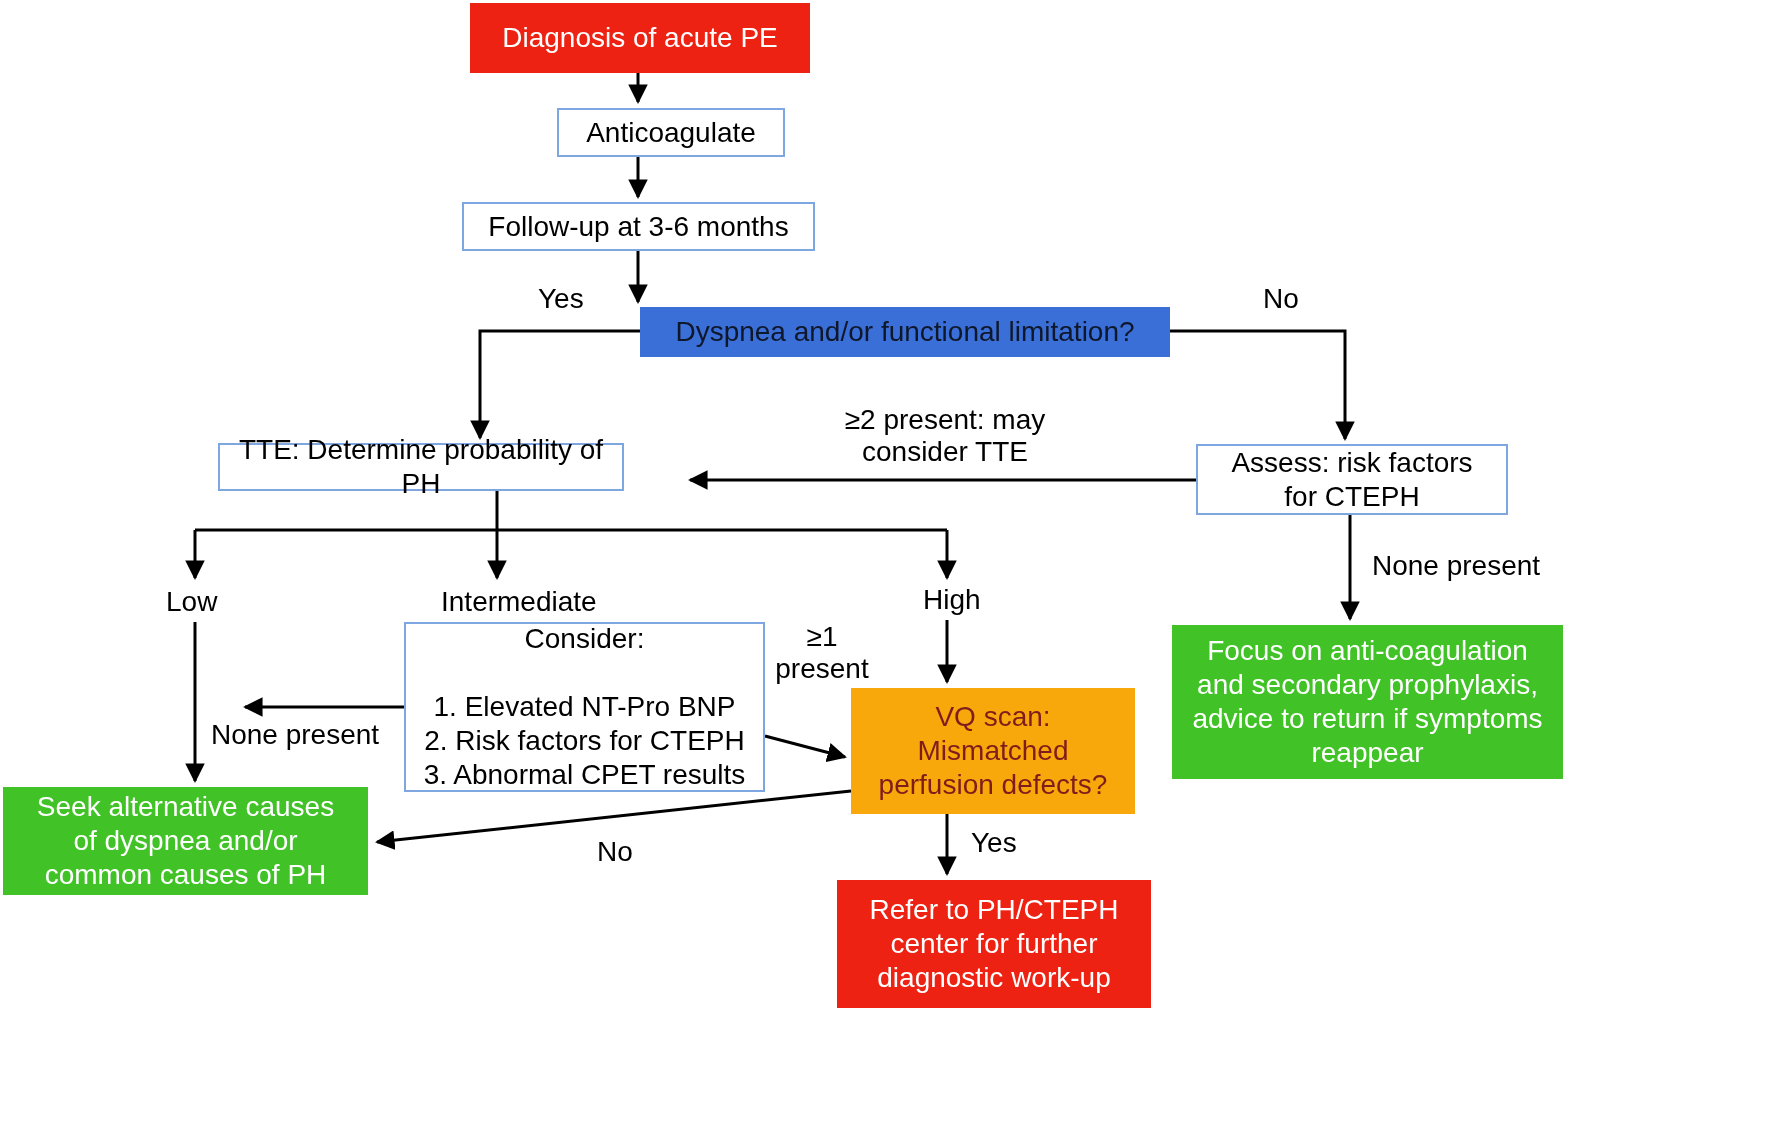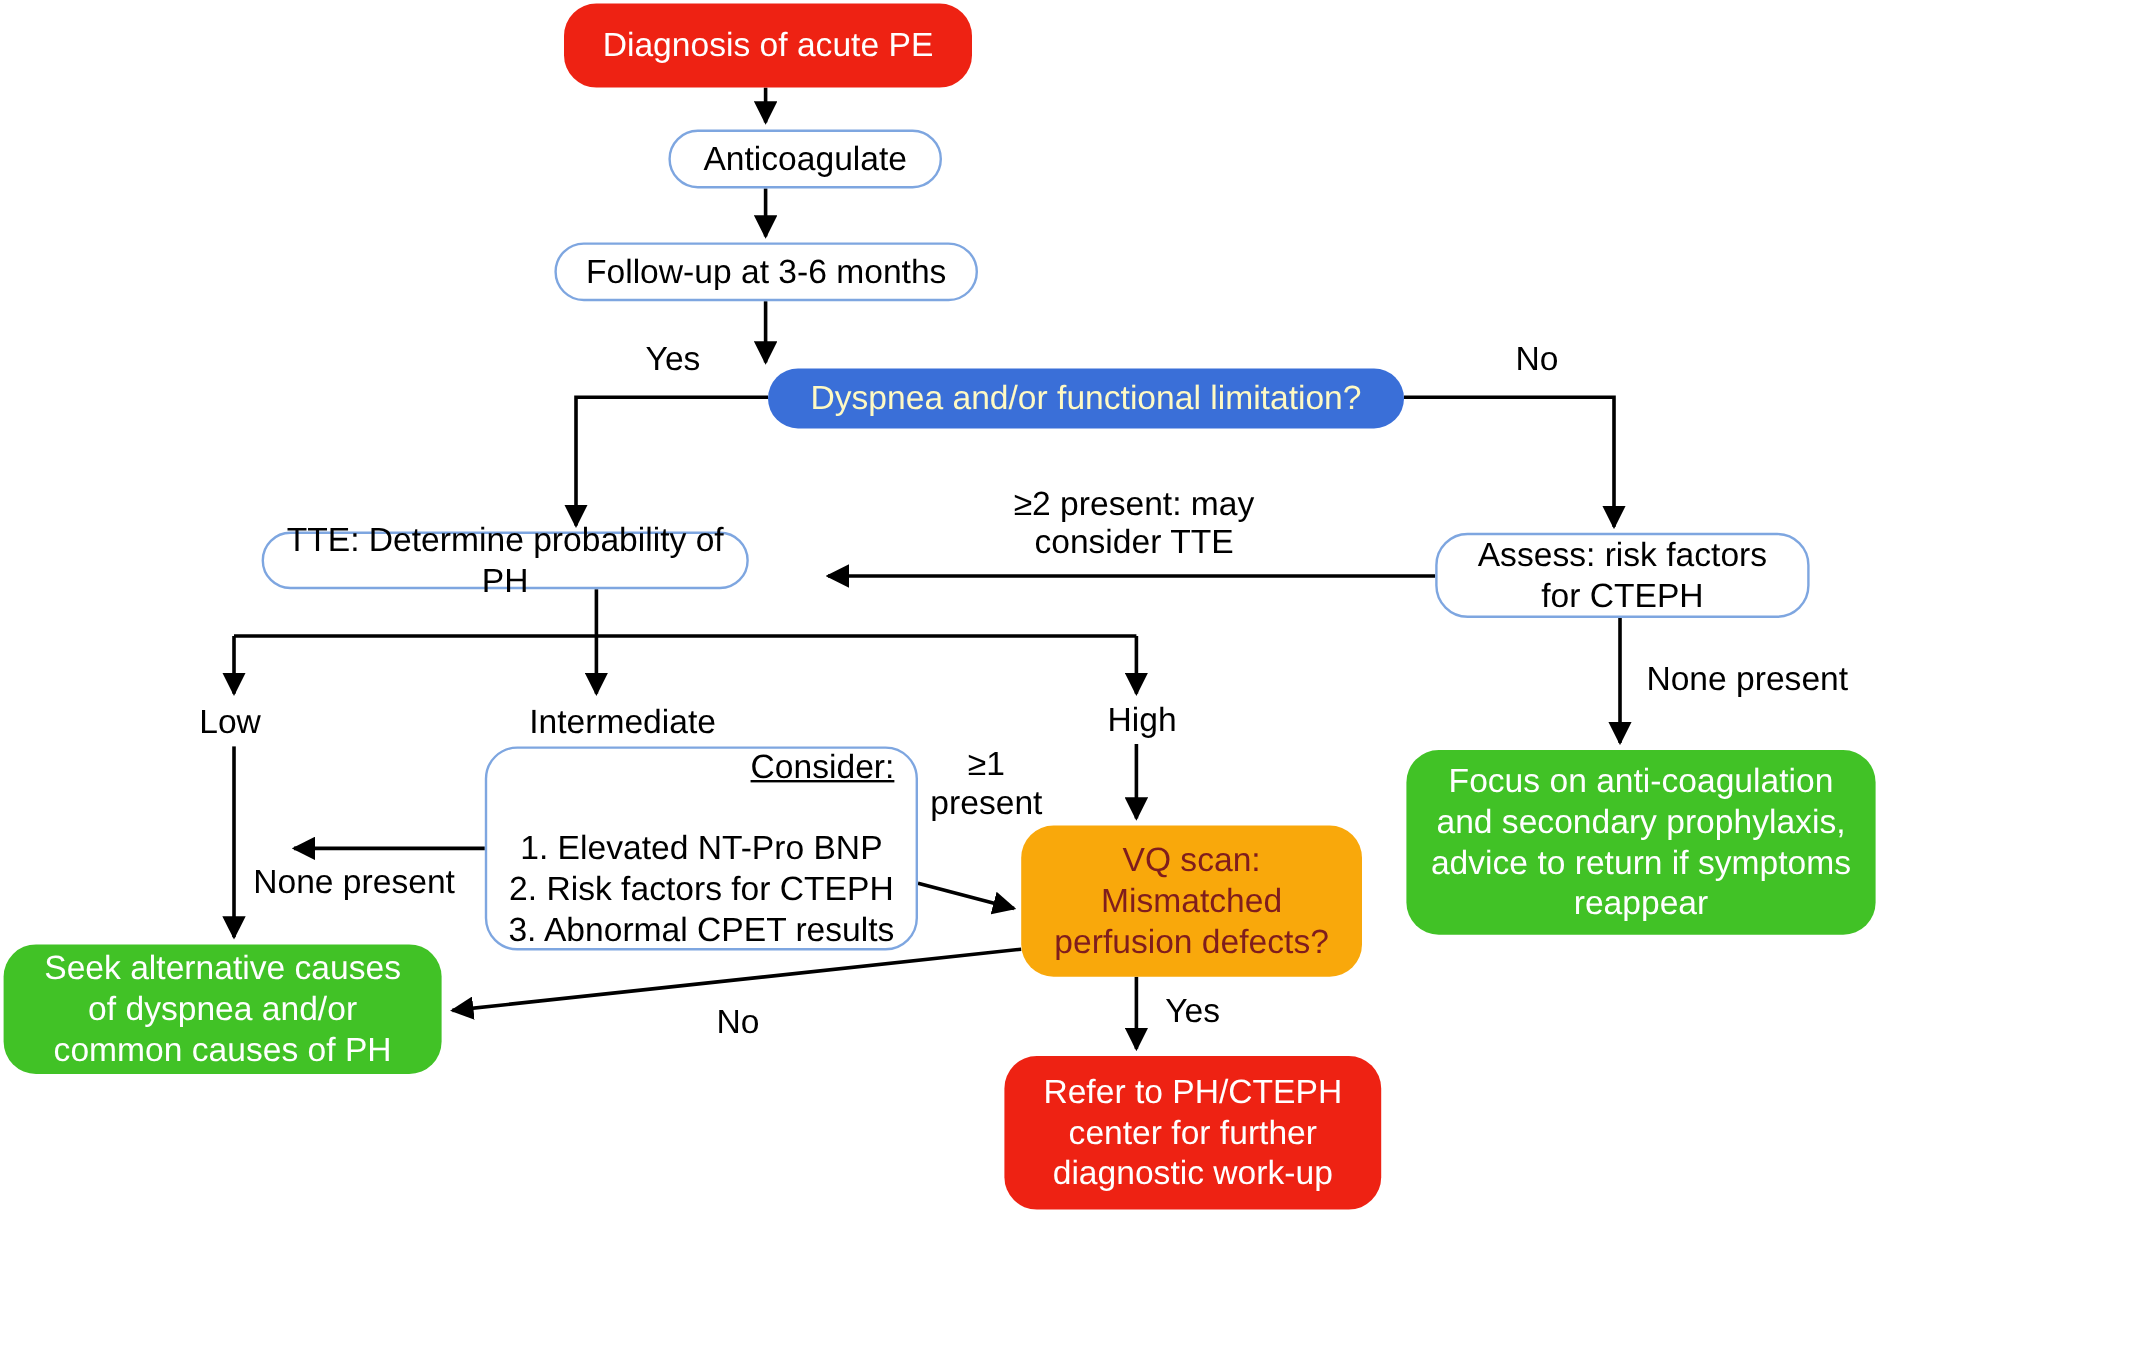--- a/index.html
+++ b/index.html
@@ -21,41 +21,40 @@
     position: absolute;
     display: flex;
     align-items: center;
     justify-content: center;
     text-align: center;
     font-size: 28px;
     line-height: 34px;
     white-space: pre-line;
     box-sizing: border-box;
     padding: 2px 6px;
-    border-radius: 27px;
   }
   .fill-red    { background: var(--red, #EE2213);   color: #fff; }
-  .fill-blue   { background: var(--blue, #3A6FD8);  color: #fef9c3; text-align: center; }
+  .fill-blue   { background: var(--blue, #3A6FD8);  color: #0f172a; text-align: center; }
   .fill-green  { background: var(--green, #41C226); color: #fff; }
   .fill-orange { background: var(--orange, #F9A80B);color: #7f1d1d; }
   .outlined {
     background: #fff;
     border: 2px solid var(--box_border, #7EA6E0);
     color: #000;
   }
   .label {
     position: absolute;
     font-size: 28px;
     line-height: 32px;
     color: #000;
     white-space: pre-line;
   }
   .center { text-align: center; }
   .consider-inner { display: block; }
-  .consider-title { text-align: right; text-decoration: underline; }
+  .consider-title { text-align: center; }
   .consider-items { text-align: center; }
 </style>
 </head>
 <body>
 
 <div id="flowchart">
 
   <svg id="arrows" width="1777" height="1140" viewBox="0 0 1777 1140" xmlns="http://www.w3.org/2000/svg">
     <defs>
       <marker id="ah" viewBox="0 0 10 10" refX="9" refY="5" markerWidth="6.5" markerHeight="6.5" orient="auto">

